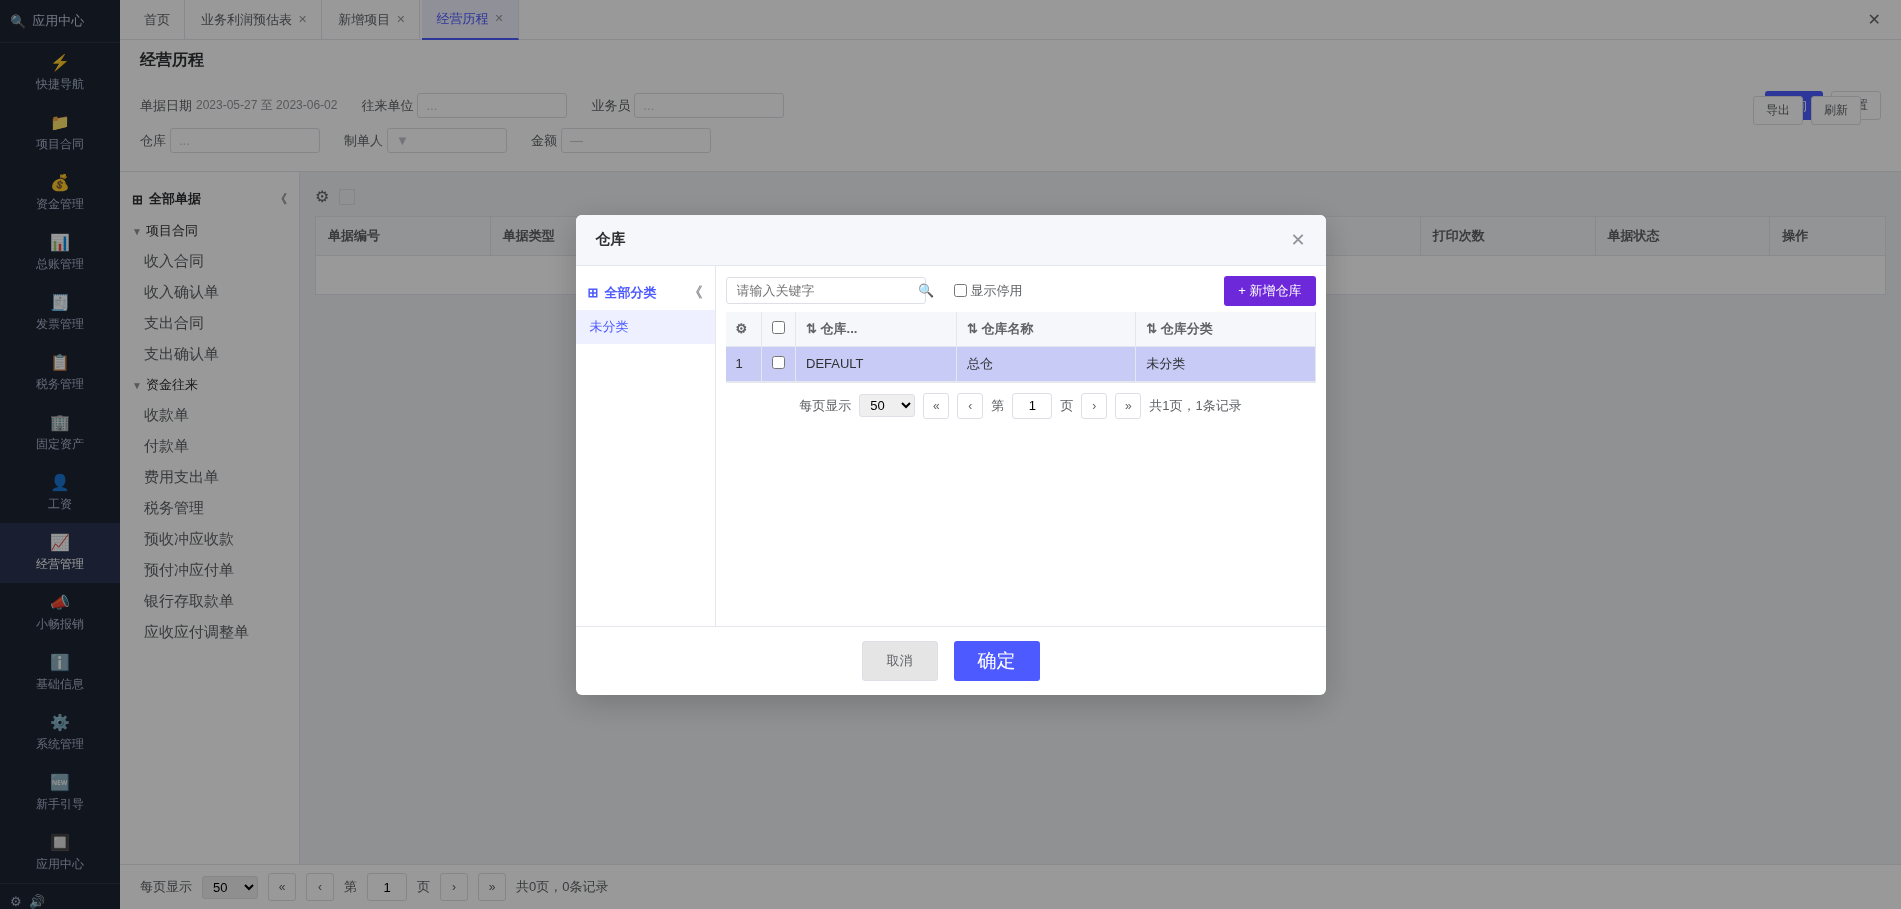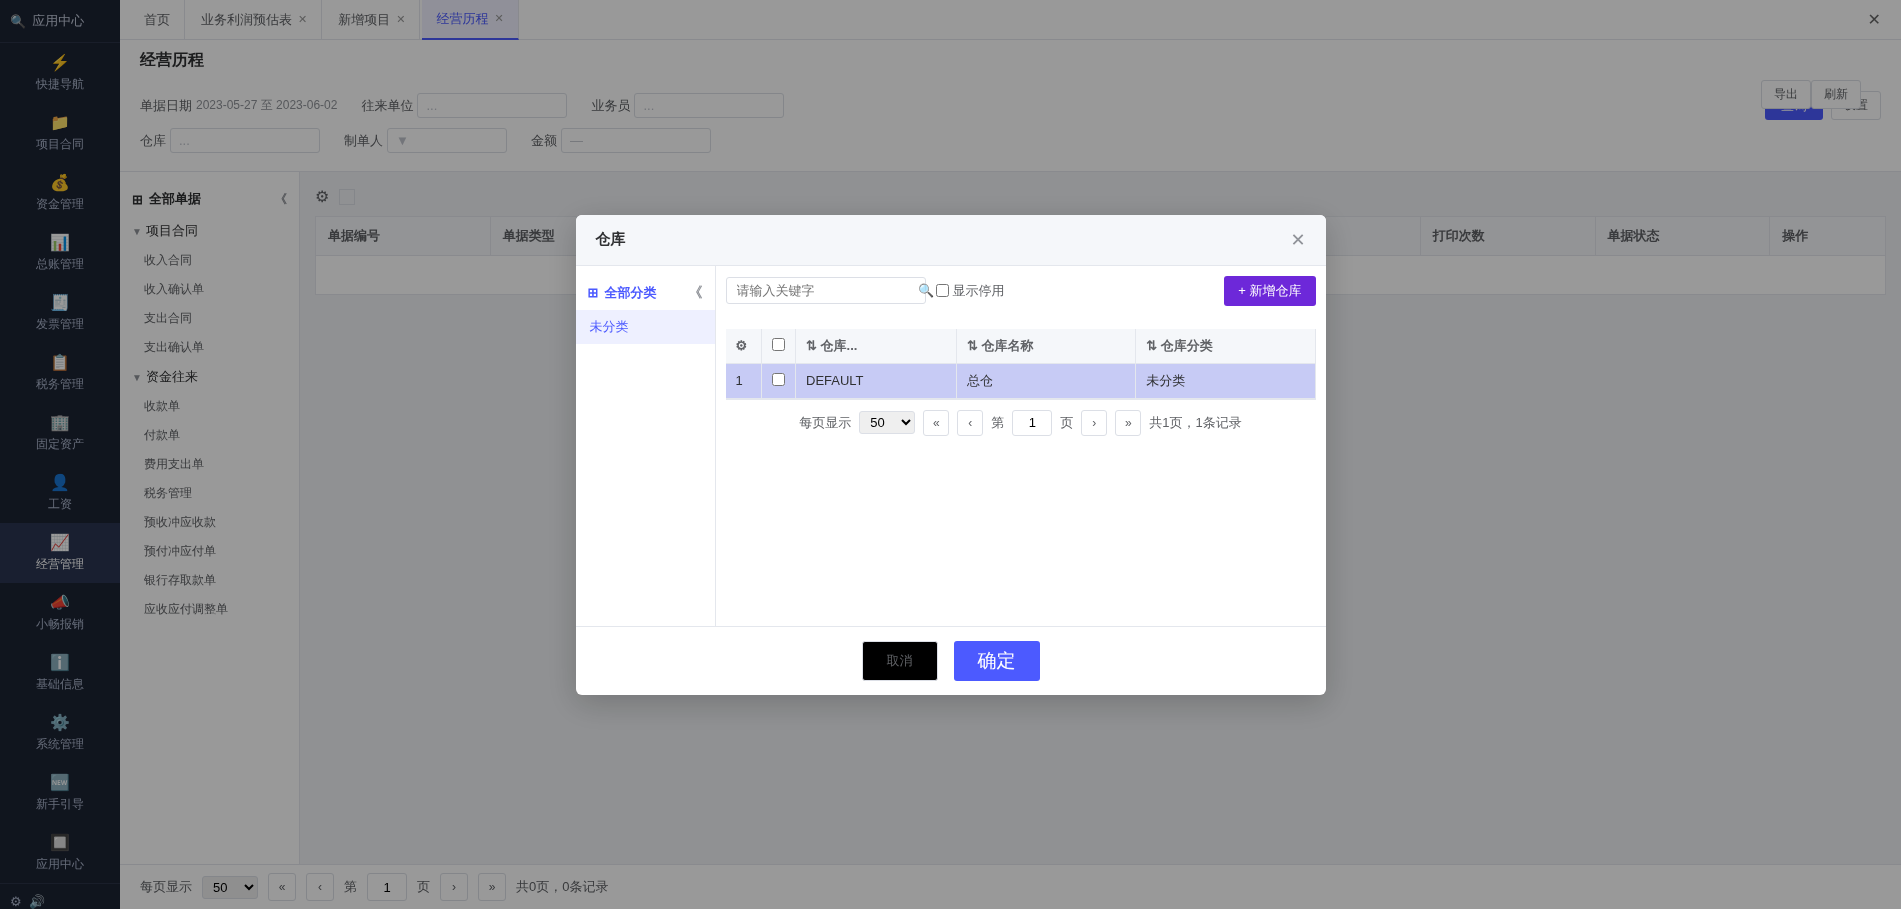--- a/index.html
+++ b/index.html
@@ -40,21 +40,21 @@
     .tab {
       padding: 0 14px; height: 40px; display: flex; align-items: center; gap: 6px;
       cursor: pointer; font-size: 13px; color: #606266; border-right: 1px solid #e4e7ed;
     }
     .tab.active { color: #4c5aff; border-bottom: 2px solid #4c5aff; background: #f0f1ff; }
     .tab-close { font-size: 11px; color: #999; cursor: pointer; }
     .main-close-btn {
       margin-left: auto; font-size: 16px; color: #666; cursor: pointer; padding: 0 10px;
     }
     .page-title { font-size: 16px; font-weight: 600; color: #303133; margin-bottom: 10px; }
-    .page-actions { position: absolute; top: 40px; right: 40px; display: flex; gap: 0; }
+    .page-actions { position: absolute; top: 56px; right: 40px; display: flex; gap: 8px; }
     .btn-export, .btn-refresh {
       padding: 5px 12px; border: 1px solid #dcdfe6; border-radius: 3px;
       background: #fff; color: #606266; cursor: pointer; font-size: 12px;
     }
     .btn-query {
       padding: 5px 16px; background: #4c5aff; color: #fff; border: none;
       border-radius: 3px; cursor: pointer; font-size: 13px;
     }
     .btn-setting {
       padding: 5px 12px; border: 1px solid #dcdfe6; border-radius: 3px;
@@ -91,21 +91,21 @@
       overflow-y: auto; padding: 10px 0;
     }
     .doc-sidebar-header {
       display: flex; align-items: center; gap: 6px; padding: 8px 12px;
       font-size: 13px; font-weight: 600; color: #303133; cursor: pointer;
     }
     .doc-sidebar-header .collapse-btn {
       margin-left: auto; color: #909399; font-size: 12px;
     }
     .tree-item {
-      padding: 6px 12px 6px 24px; font-size: 12px; color: #606266;
+      padding: 6px 12px 6px 24px; font-size: 15px; color: #606266;
       cursor: pointer; display: flex; align-items: center; gap: 6px;
     }
     .tree-group { padding: 6px 12px; font-size: 13px; color: #303133; cursor: pointer; display: flex; align-items: center; gap: 4px; }
     .tree-group-arrow { font-size: 10px; color: #909399; }
 
     
     .main-content {
       flex: 1; padding: 15px; overflow: auto; position: relative;
     }
     .toolbar-area {
@@ -182,21 +182,21 @@
     .category-item {
       padding: 8px 14px; font-size: 13px; color: #606266; cursor: pointer;
     }
     .category-item.active { background: #eef0ff; color: #4c5aff; }
 
     
     .table-panel {
       flex: 1; display: flex; flex-direction: column; padding: 10px;
     }
     .table-toolbar {
-      display: flex; align-items: center; gap: 10px; margin-bottom: 23px;
+      display: flex; align-items: center; gap: 28px; margin-bottom: 6px;
     }
     .search-box {
       border: 1px solid #dcdfe6; border-radius: 3px; padding: 5px 10px;
       font-size: 13px; width: 200px; display: flex; align-items: center; gap: 6px;
     }
     .search-input {
       border: none; outline: none; font-size: 13px; flex: 1; color: #606266;
     }
     .search-icon { color: #909399; }
     .checkbox-label { display: flex; align-items: center; gap: 4px; font-size: 13px; color: #606266; cursor: pointer; }
@@ -233,21 +233,21 @@
       text-align: center; font-size: 13px;
     }
 
     
     .modal-footer {
       display: flex; justify-content: center; gap: 16px; padding: 14px;
       border-top: 1px solid #e4e7ed;
     }
     .btn-cancel {
       padding: 7px 24px; border: 1px solid #dcdfe6; border-radius: 3px;
-      background: #000000; color: #606266; cursor: pointer; font-size: 13px;
+      background: #e5e5e5; color: #606266; cursor: pointer; font-size: 13px;
     }
     .btn-confirm {
       padding: 7px 24px; background: #4c5aff; color: #fff; border: none;
       border-radius: 3px; cursor: pointer; font-size: 19px;
     }
 
     
     .category-panel { overflow-y: auto; }
   </style>
 </head>

